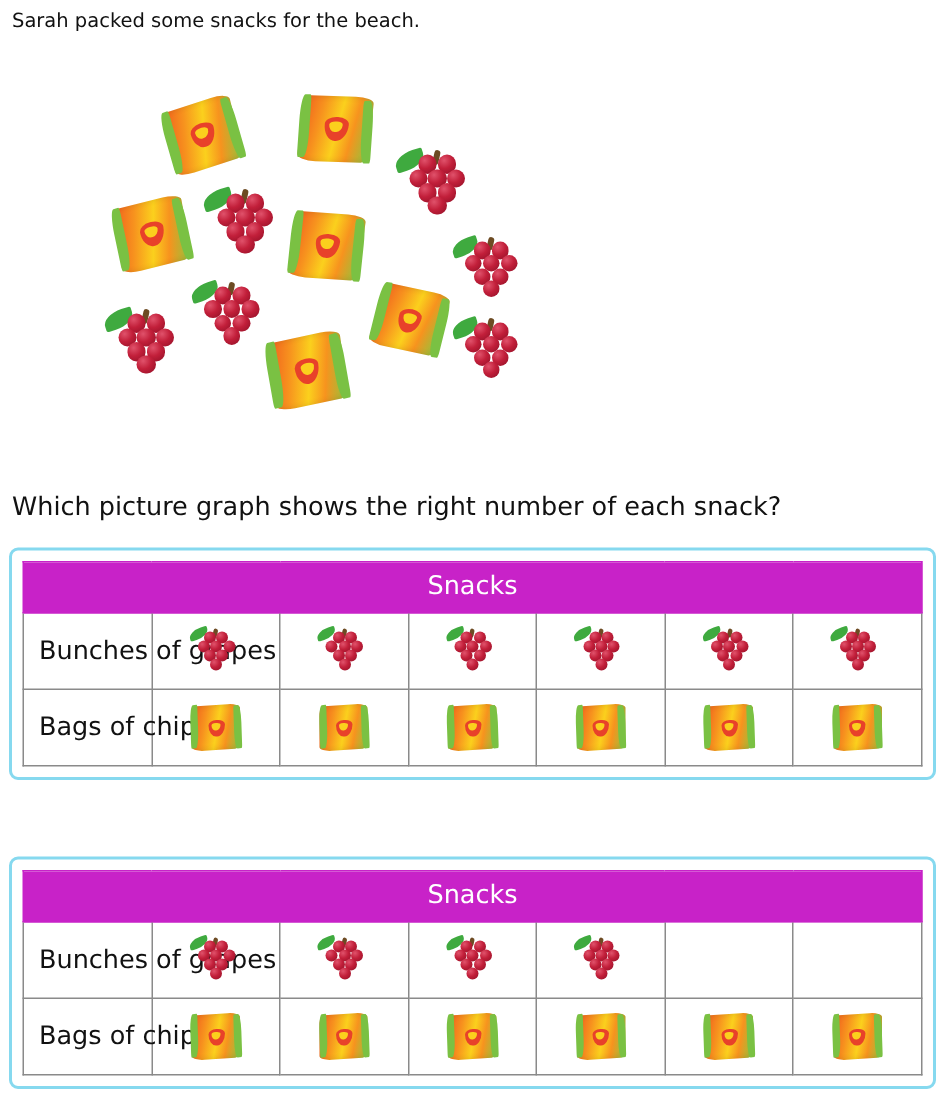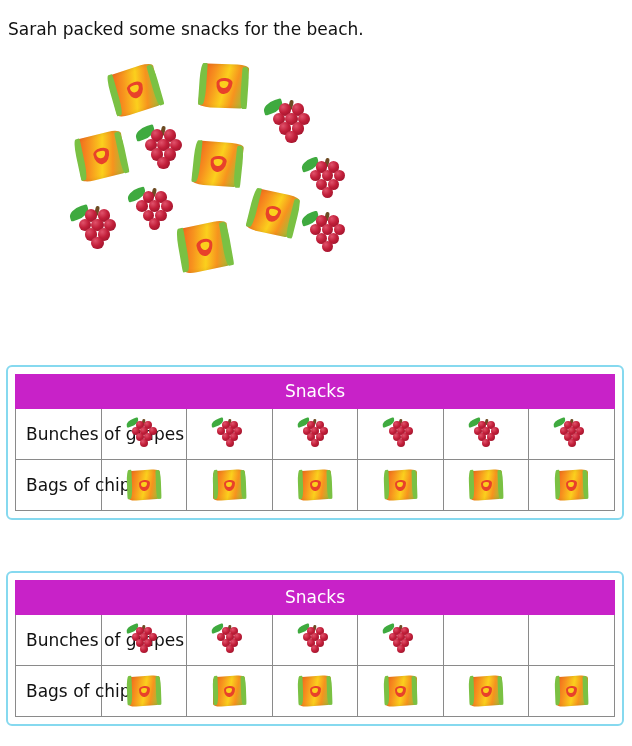--- a/index.html
+++ b/index.html
@@ -15,22 +15,22 @@
     overflow: hidden;
   }
   .page {
     position: relative;
     width: 632px;
     height: 746px;
   }
   .intro-text {
     position: absolute;
     left: 8px;
-    top: 16px;
-    font-size: 17px;
+    top: 2px;
+    font-size: 13px;
     line-height: 26px;
     color: #111;
     white-space: nowrap;
   }
   .question-text {
     position: absolute;
     left: 8px;
     top: 325px;
     font-size: 17px;
     line-height: 26px;
@@ -207,20 +207,21 @@
       <div class="item" style="left: 134px; top: 86px; transform: rotate(0deg);"><div class="grapes" style="width: 58px; height: 48px;"><div class="stem"></div><div class="leaf"></div><div class="berry" style="left:17.110000000000003px;top:3.4220000000000006px;width:12.18px;height:12.18px;"></div><div class="berry" style="left:29.87px;top:3.4220000000000006px;width:12.18px;height:12.18px;"></div><div class="berry" style="left:10.73px;top:12.934000000000001px;width:12.18px;height:12.18px;"></div><div class="berry" style="left:23.490000000000002px;top:12.934000000000001px;width:12.18px;height:12.18px;"></div><div class="berry" style="left:36.25px;top:12.934000000000001px;width:12.18px;height:12.18px;"></div><div class="berry" style="left:17.110000000000003px;top:22.445999999999994px;width:12.18px;height:12.18px;"></div><div class="berry" style="left:29.87px;top:22.445999999999994px;width:12.18px;height:12.18px;"></div><div class="berry" style="left:23.490000000000002px;top:31.006800000000002px;width:12.18px;height:12.18px;"></div></div></div>
       <div class="item" style="left: 190px; top: 100px; transform: rotate(8deg);"><div class="chips" style="width: 56px; height: 48px;"><div class="bag"></div><div class="stripe-l"></div><div class="stripe-r"></div><div class="logo"></div></div></div>
       <div class="item" style="left: 300px; top: 118px; transform: rotate(0deg);"><div class="grapes" style="width: 54px; height: 44px;"><div class="stem"></div><div class="leaf"></div><div class="berry" style="left:15.930000000000001px;top:3.186px;width:11.34px;height:11.34px;"></div><div class="berry" style="left:27.809999999999995px;top:3.186px;width:11.34px;height:11.34px;"></div><div class="berry" style="left:9.989999999999998px;top:12.042px;width:11.34px;height:11.34px;"></div><div class="berry" style="left:21.869999999999997px;top:12.042px;width:11.34px;height:11.34px;"></div><div class="berry" style="left:33.75px;top:12.042px;width:11.34px;height:11.34px;"></div><div class="berry" style="left:15.930000000000001px;top:20.897999999999996px;width:11.34px;height:11.34px;"></div><div class="berry" style="left:27.809999999999995px;top:20.897999999999996px;width:11.34px;height:11.34px;"></div><div class="berry" style="left:21.869999999999997px;top:28.8684px;width:11.34px;height:11.34px;"></div></div></div>
       <div class="item" style="left: 126px; top: 148px; transform: rotate(0deg);"><div class="grapes" style="width: 56px; height: 46px;"><div class="stem"></div><div class="leaf"></div><div class="berry" style="left:16.520000000000003px;top:3.304000000000001px;width:11.76px;height:11.76px;"></div><div class="berry" style="left:28.84px;top:3.304000000000001px;width:11.76px;height:11.76px;"></div><div class="berry" style="left:10.36px;top:12.488000000000003px;width:11.76px;height:11.76px;"></div><div class="berry" style="left:22.680000000000003px;top:12.488000000000003px;width:11.76px;height:11.76px;"></div><div class="berry" style="left:34.99999999999999px;top:12.488000000000003px;width:11.76px;height:11.76px;"></div><div class="berry" style="left:16.520000000000003px;top:21.672px;width:11.76px;height:11.76px;"></div><div class="berry" style="left:28.84px;top:21.672px;width:11.76px;height:11.76px;"></div><div class="berry" style="left:22.680000000000003px;top:29.9376px;width:11.76px;height:11.76px;"></div></div></div>
       <div class="item" style="left: 246px; top: 150px; transform: rotate(16deg);"><div class="chips" style="width: 54px; height: 46px;"><div class="bag"></div><div class="stripe-l"></div><div class="stripe-r"></div><div class="logo"></div></div></div>
       <div class="item" style="left: 68px; top: 166px; transform: rotate(0deg);"><div class="grapes" style="width: 58px; height: 48px;"><div class="stem"></div><div class="leaf"></div><div class="berry" style="left:17.110000000000003px;top:3.4220000000000006px;width:12.18px;height:12.18px;"></div><div class="berry" style="left:29.87px;top:3.4220000000000006px;width:12.18px;height:12.18px;"></div><div class="berry" style="left:10.73px;top:12.934000000000001px;width:12.18px;height:12.18px;"></div><div class="berry" style="left:23.490000000000002px;top:12.934000000000001px;width:12.18px;height:12.18px;"></div><div class="berry" style="left:36.25px;top:12.934000000000001px;width:12.18px;height:12.18px;"></div><div class="berry" style="left:17.110000000000003px;top:22.445999999999994px;width:12.18px;height:12.18px;"></div><div class="berry" style="left:29.87px;top:22.445999999999994px;width:12.18px;height:12.18px;"></div><div class="berry" style="left:23.490000000000002px;top:31.006800000000002px;width:12.18px;height:12.18px;"></div></div></div>
       <div class="item" style="left: 300px; top: 172px; transform: rotate(0deg);"><div class="grapes" style="width: 54px; height: 44px;"><div class="stem"></div><div class="leaf"></div><div class="berry" style="left:15.930000000000001px;top:3.186px;width:11.34px;height:11.34px;"></div><div class="berry" style="left:27.809999999999995px;top:3.186px;width:11.34px;height:11.34px;"></div><div class="berry" style="left:9.989999999999998px;top:12.042px;width:11.34px;height:11.34px;"></div><div class="berry" style="left:21.869999999999997px;top:12.042px;width:11.34px;height:11.34px;"></div><div class="berry" style="left:33.75px;top:12.042px;width:11.34px;height:11.34px;"></div><div class="berry" style="left:15.930000000000001px;top:20.897999999999996px;width:11.34px;height:11.34px;"></div><div class="berry" style="left:27.809999999999995px;top:20.897999999999996px;width:11.34px;height:11.34px;"></div><div class="berry" style="left:21.869999999999997px;top:28.8684px;width:11.34px;height:11.34px;"></div></div></div>
       <div class="item" style="left: 176px; top: 182px; transform: rotate(-8deg);"><div class="chips" style="width: 58px; height: 50px;"><div class="bag"></div><div class="stripe-l"></div><div class="stripe-r"></div><div class="logo"></div></div></div>
     </div>
 
+  <div class="question-text">Which picture graph shows the right number of each snack?</div>
 
   <div class="option" id="option-a">
       <table class="picture-graph">
         <thead>
           <tr>
             <th class="graph-title" colspan="7">Snacks</th>
           </tr>
         </thead>
         <tbody>
           <tr>

